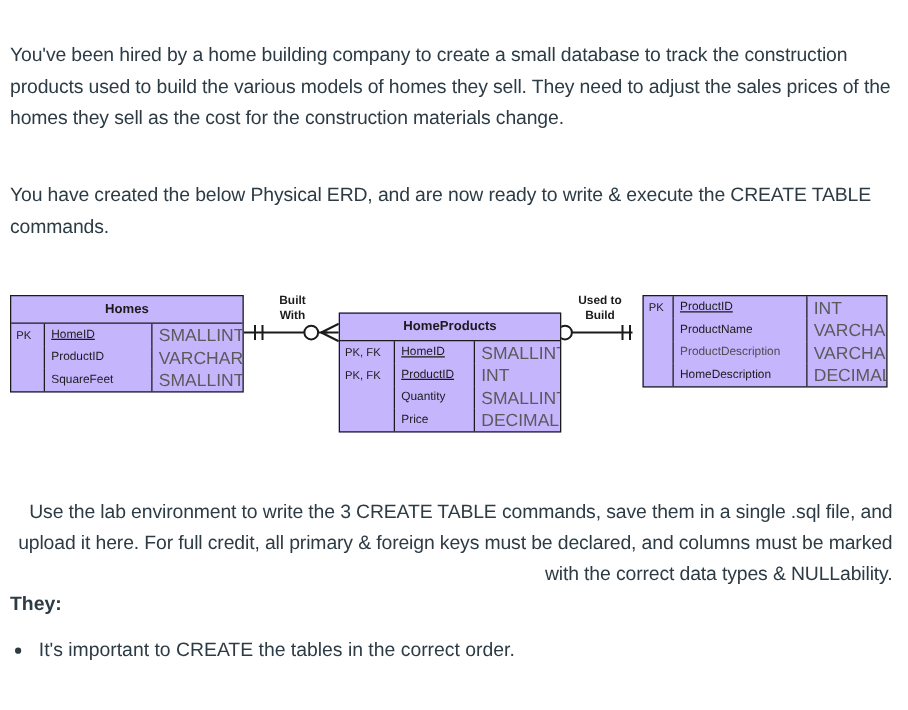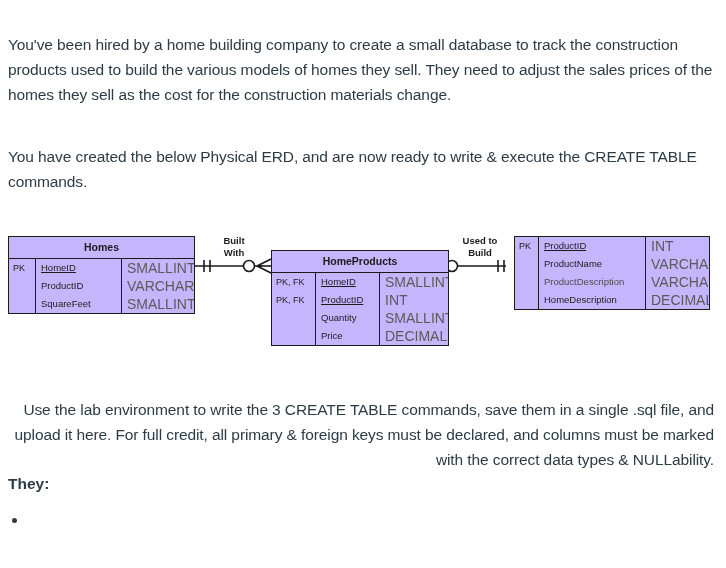--- a/index.html
+++ b/index.html
@@ -272,14 +272,15 @@
   </div>
 </div>
 
 <p class="prose" id="para-task">Use the lab environment to write the 3 CREATE TABLE commands, save them in a single .sql file, and upload it here.  For full credit, all primary &amp; foreign keys must be declared, and columns must be marked with the correct data types &amp; NULLability.</p>
 
 <div class="hints-heading">They:</div>
 
 <ul class="hints-list">
   <li>
     <span class="bullet-dot"></span>
+    <span>It's important to CREATE the tables in the correct order.</span>
   </li>
 </ul>
 
 </body></html>

